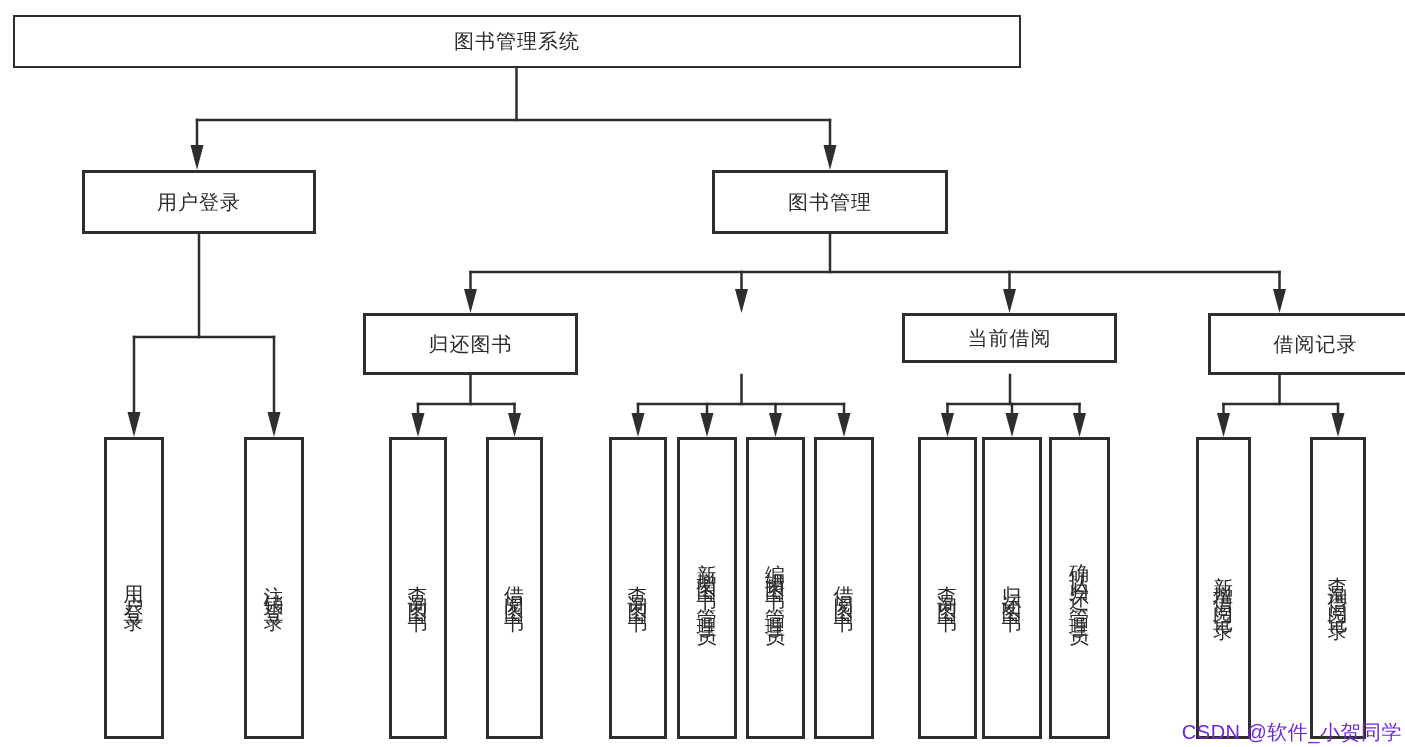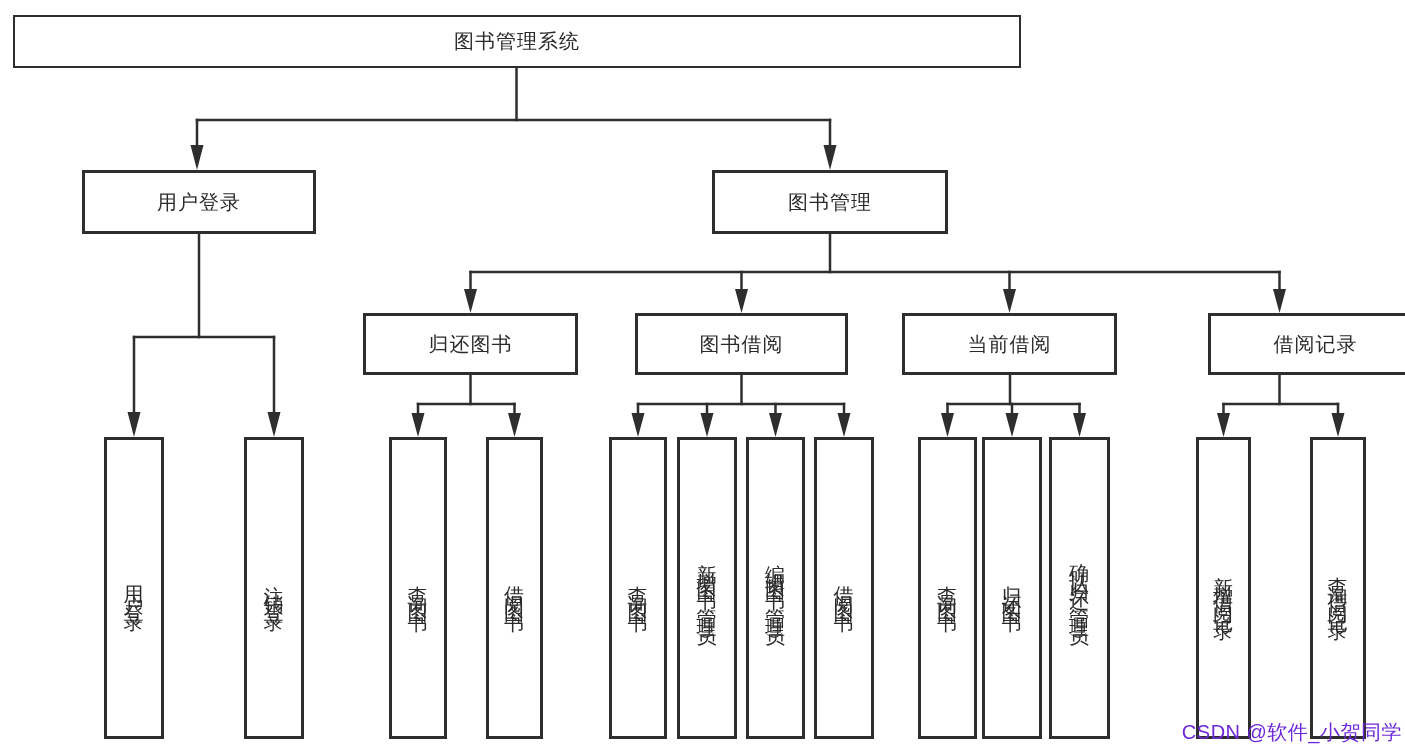--- a/index.html
+++ b/index.html
@@ -154,24 +154,21 @@
   <div class="hnode" style="left:82px; top:170px; width:234px; height:64px;">
     <span>用户登录</span>
   </div>
   <div class="hnode" style="left:712px; top:170px; width:236px; height:64px;">
     <span>图书管理</span>
   </div>
 
   <div class="hnode" style="left:363px; top:313px; width:215px; height:62px;">
     <span>归还图书</span>
   </div>
-  <div class="hnode" style="left:635px; top:313px; width:213px; height:62px;">
-    <span>图书借阅</span>
-  </div>
-  <div class="hnode" style="left:902px; top:313px; width:215px; height:62px;">
+  <div class="hnode" style="left:902px; top:313px; width:215px; height:50px;">
     <span>当前借阅</span>
   </div>
   <div class="hnode" style="left:1172px; top:313px; width:215px; height:62px;margin-left:36px;">
     <span>借阅记录</span>
   </div>
 
   <div class="vnode" style="left:104px; width:60px;">
     <span class="vtext">用户登录</span>
   </div>
   <div class="vnode" style="left:244px; width:60px;">

